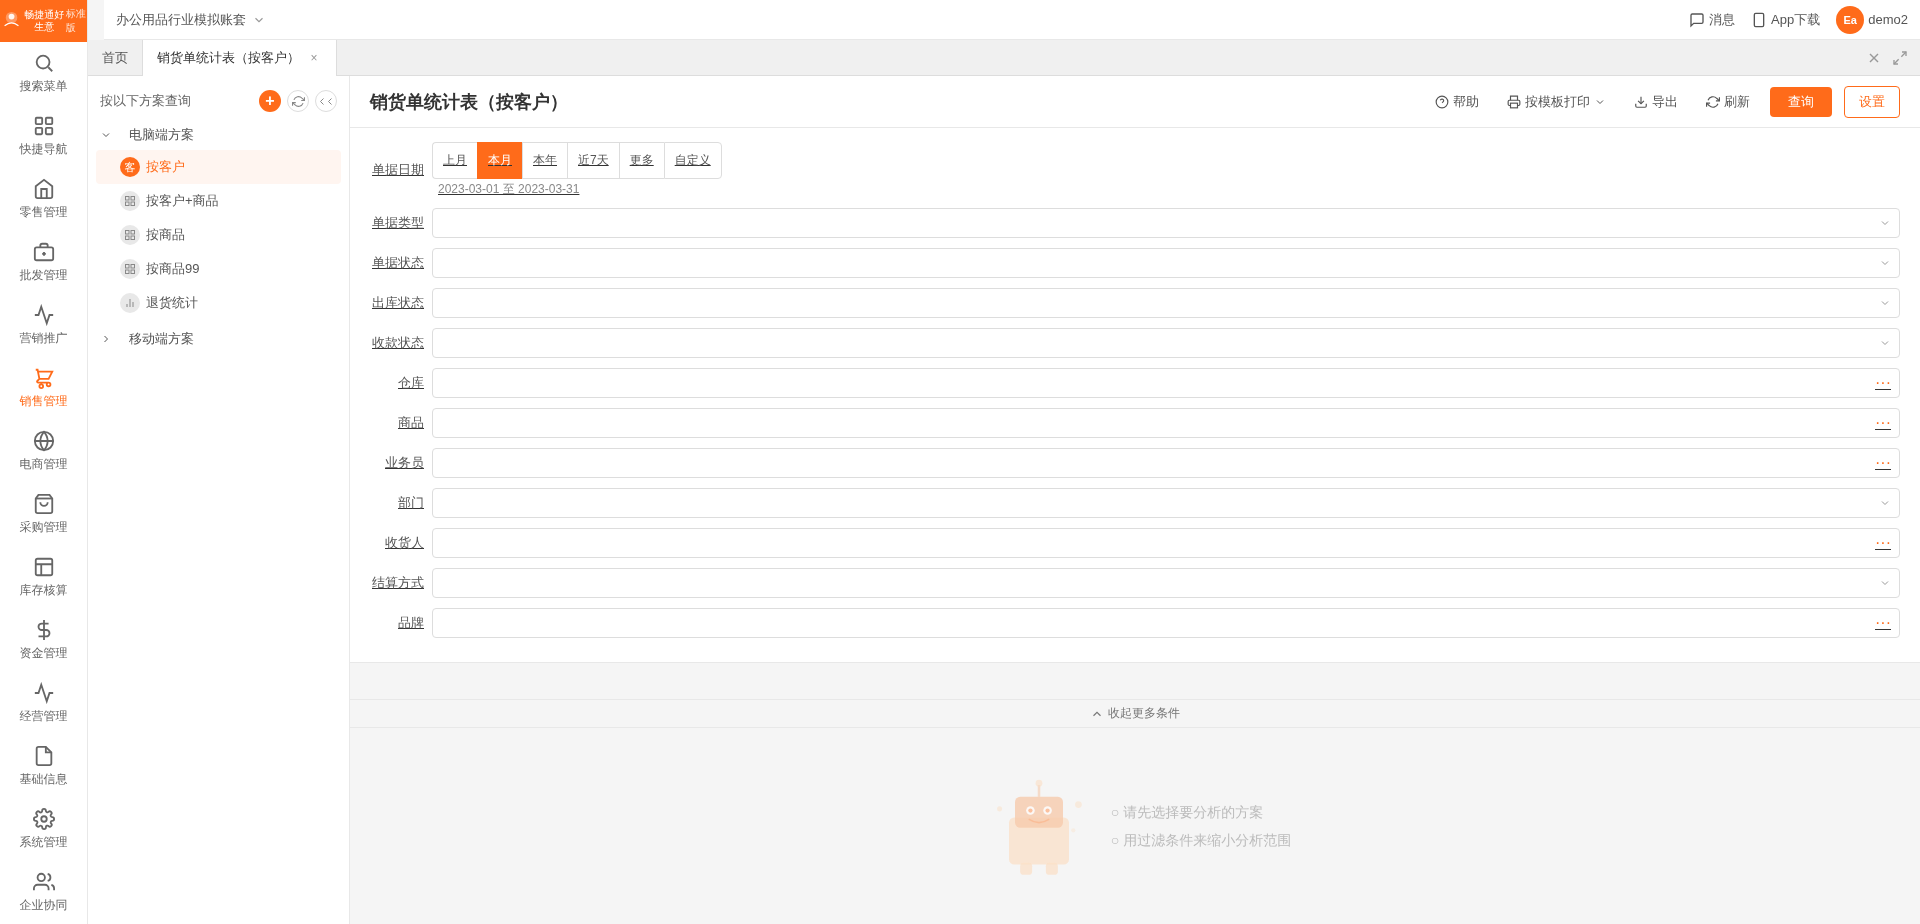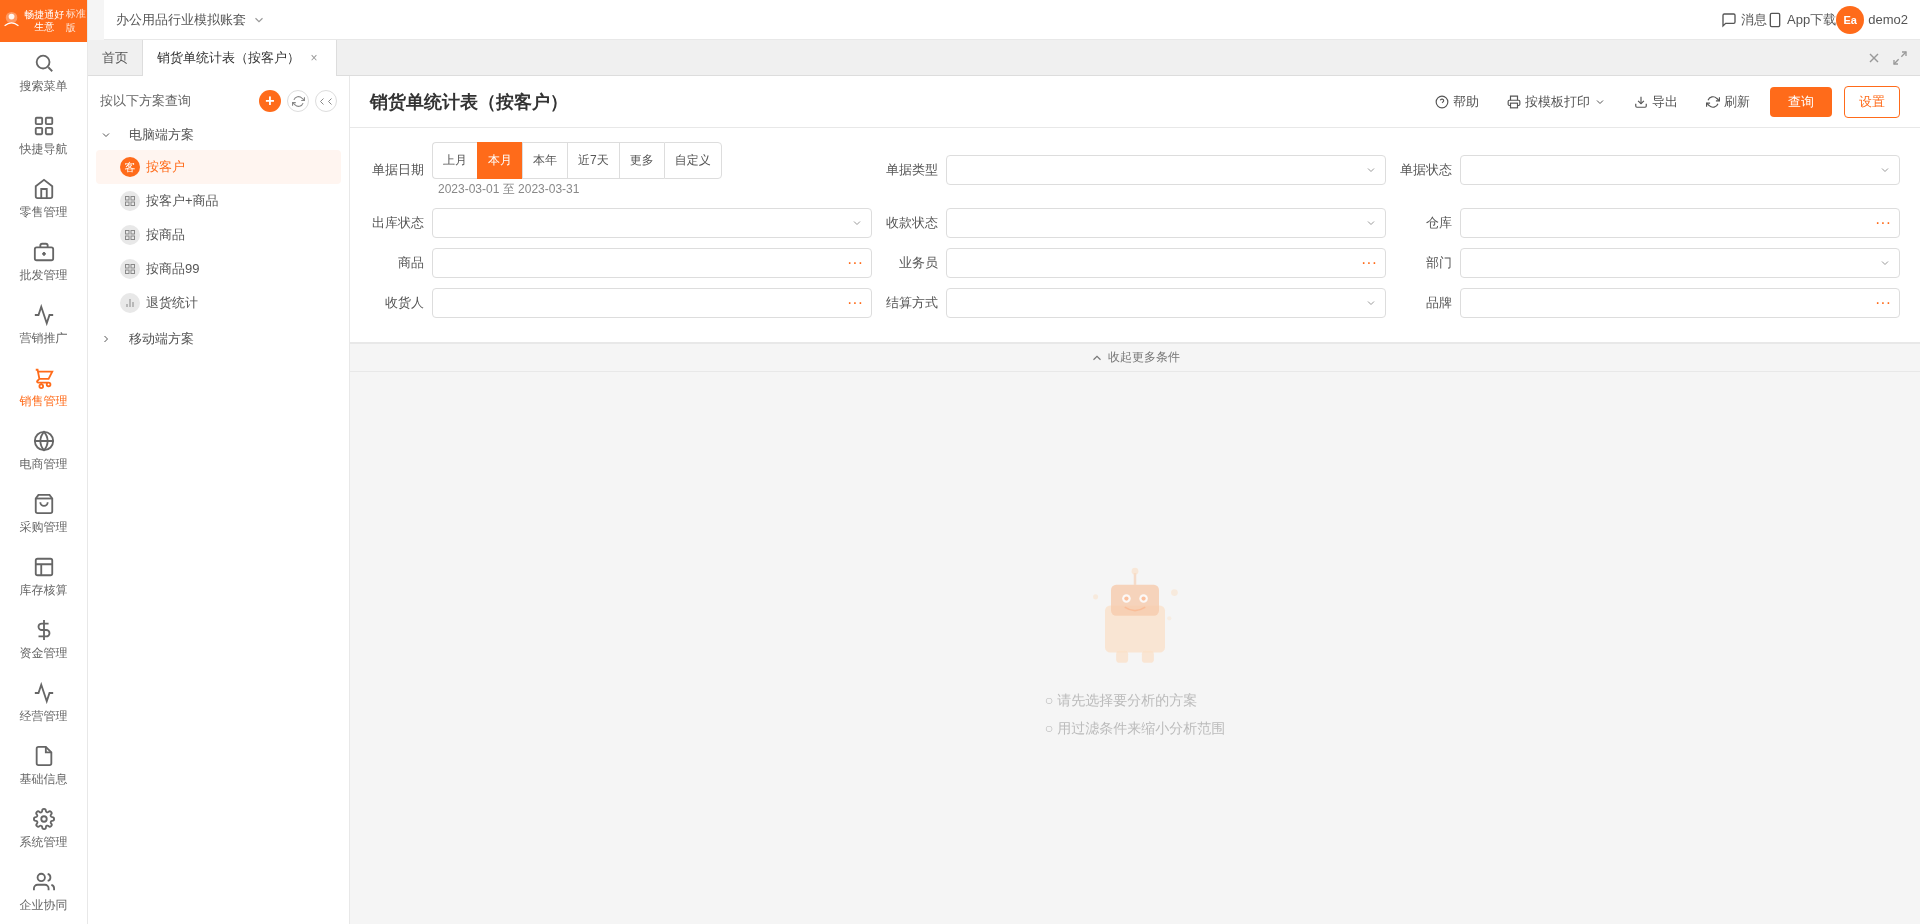--- a/index.html
+++ b/index.html
@@ -72,20 +72,21 @@
       display: flex;
       align-items: center;
       gap: 6px;
       font-size: 13px;
       color: #555;
     }
     .topbar-left svg { width: 14px; height: 14px; color: #999; }
     .topbar-right {
       display: flex;
       align-items: center;
+      gap: 16px;
       font-size: 13px;
       color: #555;
     }
     .topbar-right .icon-btn {
       display: flex;
       align-items: center;
       gap: 4px;
       cursor: pointer;
       color: #555;
     }
@@ -327,42 +328,42 @@
     .filter-dots {
       color: #ff6b1a;
       cursor: pointer;
       font-size: 16px;
       margin-left: 4px;
     }
 
     
     .filter-group {
       display: grid;
-      grid-template-columns: 1fr 1fr 1fr;
+      grid-template-columns: 1fr;
       gap: 10px 12px;
       margin-bottom: 10px;
+      text-decoration: underline;
     }
     .filter-field {
       display: flex;
       align-items: center;
       gap: 8px;
     }
     .filter-field-label {
       min-width: 54px;
       font-size: 13px;
       color: #555;
       text-align: right;
       flex-shrink: 0;
     }
 
     
     .empty-state {
       flex: 1;
       display: flex;
-      flex-direction: column;
       align-items: center;
       justify-content: center;
       color: #bbb;
       gap: 12px;
     }
     .empty-icon {
       width: 120px;
       height: 120px;
       opacity: 0.7;
     }
@@ -380,20 +381,21 @@
       display: flex;
       align-items: center;
       justify-content: center;
       padding: 5px 0;
       gap: 4px;
       cursor: pointer;
       color: #777;
       font-size: 12px;
       border-top: 1px solid #e8e8e8;
       border-bottom: 1px solid #e8e8e8;
+      margin-top: 36px;
     }
   </style>
 </head>
 <body>
 
 <div class="sidebar">
   <div class="sidebar-logo">
     <svg class="sidebar-logo-icon" viewBox="0 0 40 36" fill="none" xmlns="http://www.w3.org/2000/svg">
       <circle cx="20" cy="14" r="10" fill="rgba(255,255,255,0.3)"></circle>
       <path d="M8 28 Q20 18 32 28" stroke="white" stroke-width="2" fill="none"></path>

